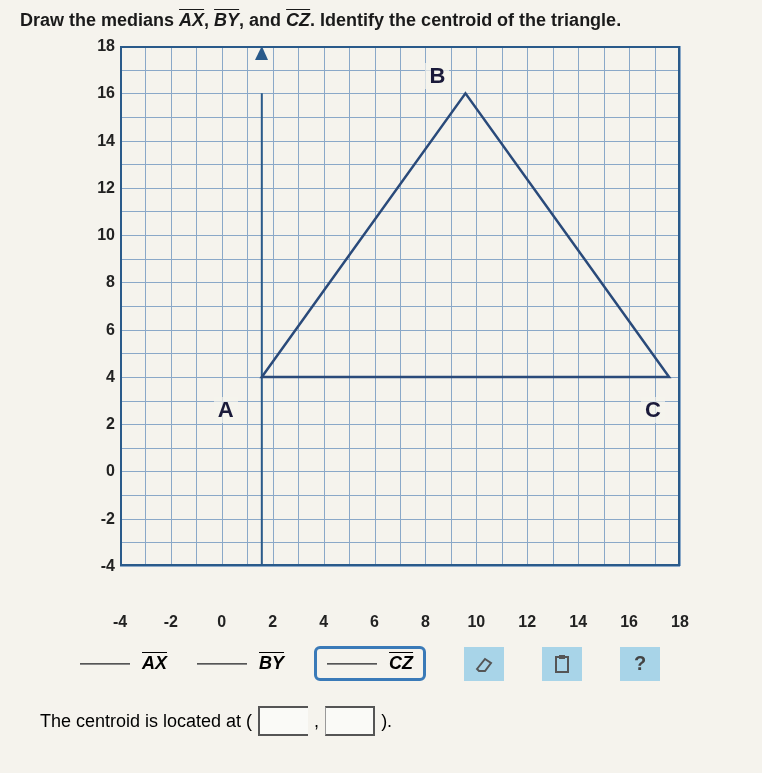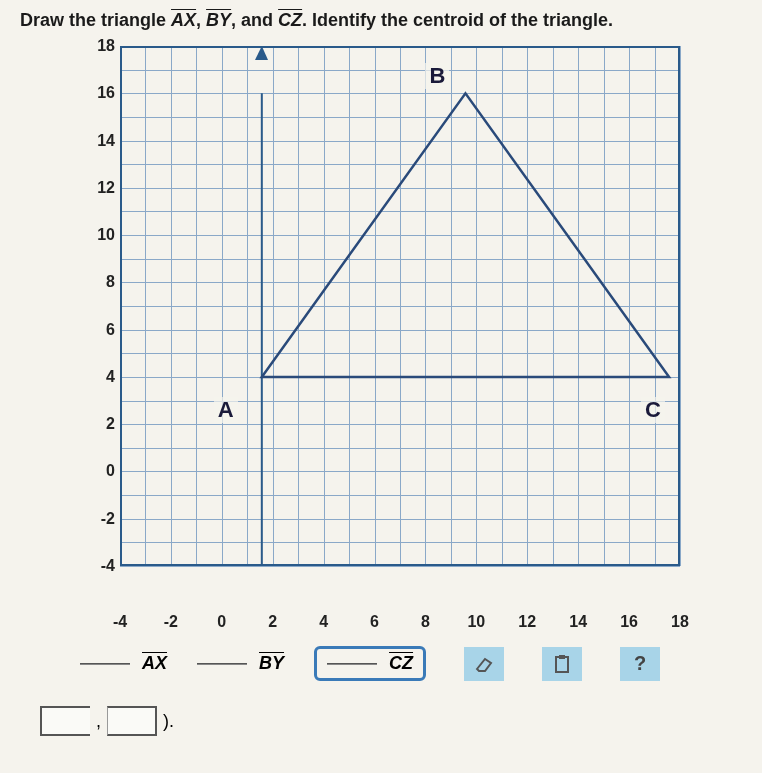--- a/index.html
+++ b/index.html
@@ -43,21 +43,21 @@
     .icon-btn { width: 40px; height: 34px; background: #a8d4e8; border: none; display: inline-flex; align-items: center; justify-content: center; margin-left: 8px; font-size: 20px; color: #444; }
     .answer-row { margin-left: 20px; margin-top: 25px; font-size: 18px; display: flex; align-items: center; gap: 6px; }
     .answer-input { width: 50px; height: 30px; border: 2px solid #555; background: #fafaf7; text-align: center; font-size: 16px; }
     .answer-input.left { border-right: none; }
     .answer-input.right { border-left: 1px solid #999; }
   </style>
 </head>
 <body>
 
 <div class="instruction">
-  <span>Draw the triangle </span><span class="overline">AX</span><span>, </span><span class="overline">BY</span><span>, and </span><span class="overline">CZ</span><span>. Identify the centroid of the triangle.</span>
+  <span>Draw the medians </span><span class="overline">AX</span><span>, </span><span class="overline">BY</span><span>, and </span><span class="overline">CZ</span><span>. Identify the centroid of the triangle.</span>
 </div>
 
 <div class="chart-container">
   <div class="grid">
     <div class="grid-bg" id="grid-bg">
         <div class="grid-line v" style="left: 0px;"></div>
         <div class="grid-line v" style="left: 25.4545px;"></div>
         <div class="grid-line v" style="left: 50.9091px;"></div>
         <div class="grid-line v" style="left: 76.3636px;"></div>
         <div class="grid-line v" style="left: 101.818px;"></div>
@@ -166,17 +166,18 @@
   <button class="icon-btn">
     <svg width="18" height="20" viewBox="0 0 18 20">
         <rect x="3" y="3" width="12" height="15" fill="none" stroke="#555" stroke-width="2"></rect>
         <rect x="6" y="1" width="6" height="4" fill="#555"></rect>
       </svg>
   </button>
   <button class="icon-btn" style="font-weight:bold;">?</button>
 </div>
 
 <div class="answer-row">
+  <span>The centroid is located at (</span>
   <input class="answer-input left" type="text" style="">
   <span>,</span>
   <input class="answer-input right" type="text" style="">
   <span>).</span>
 </div>
 
 </body></html>

